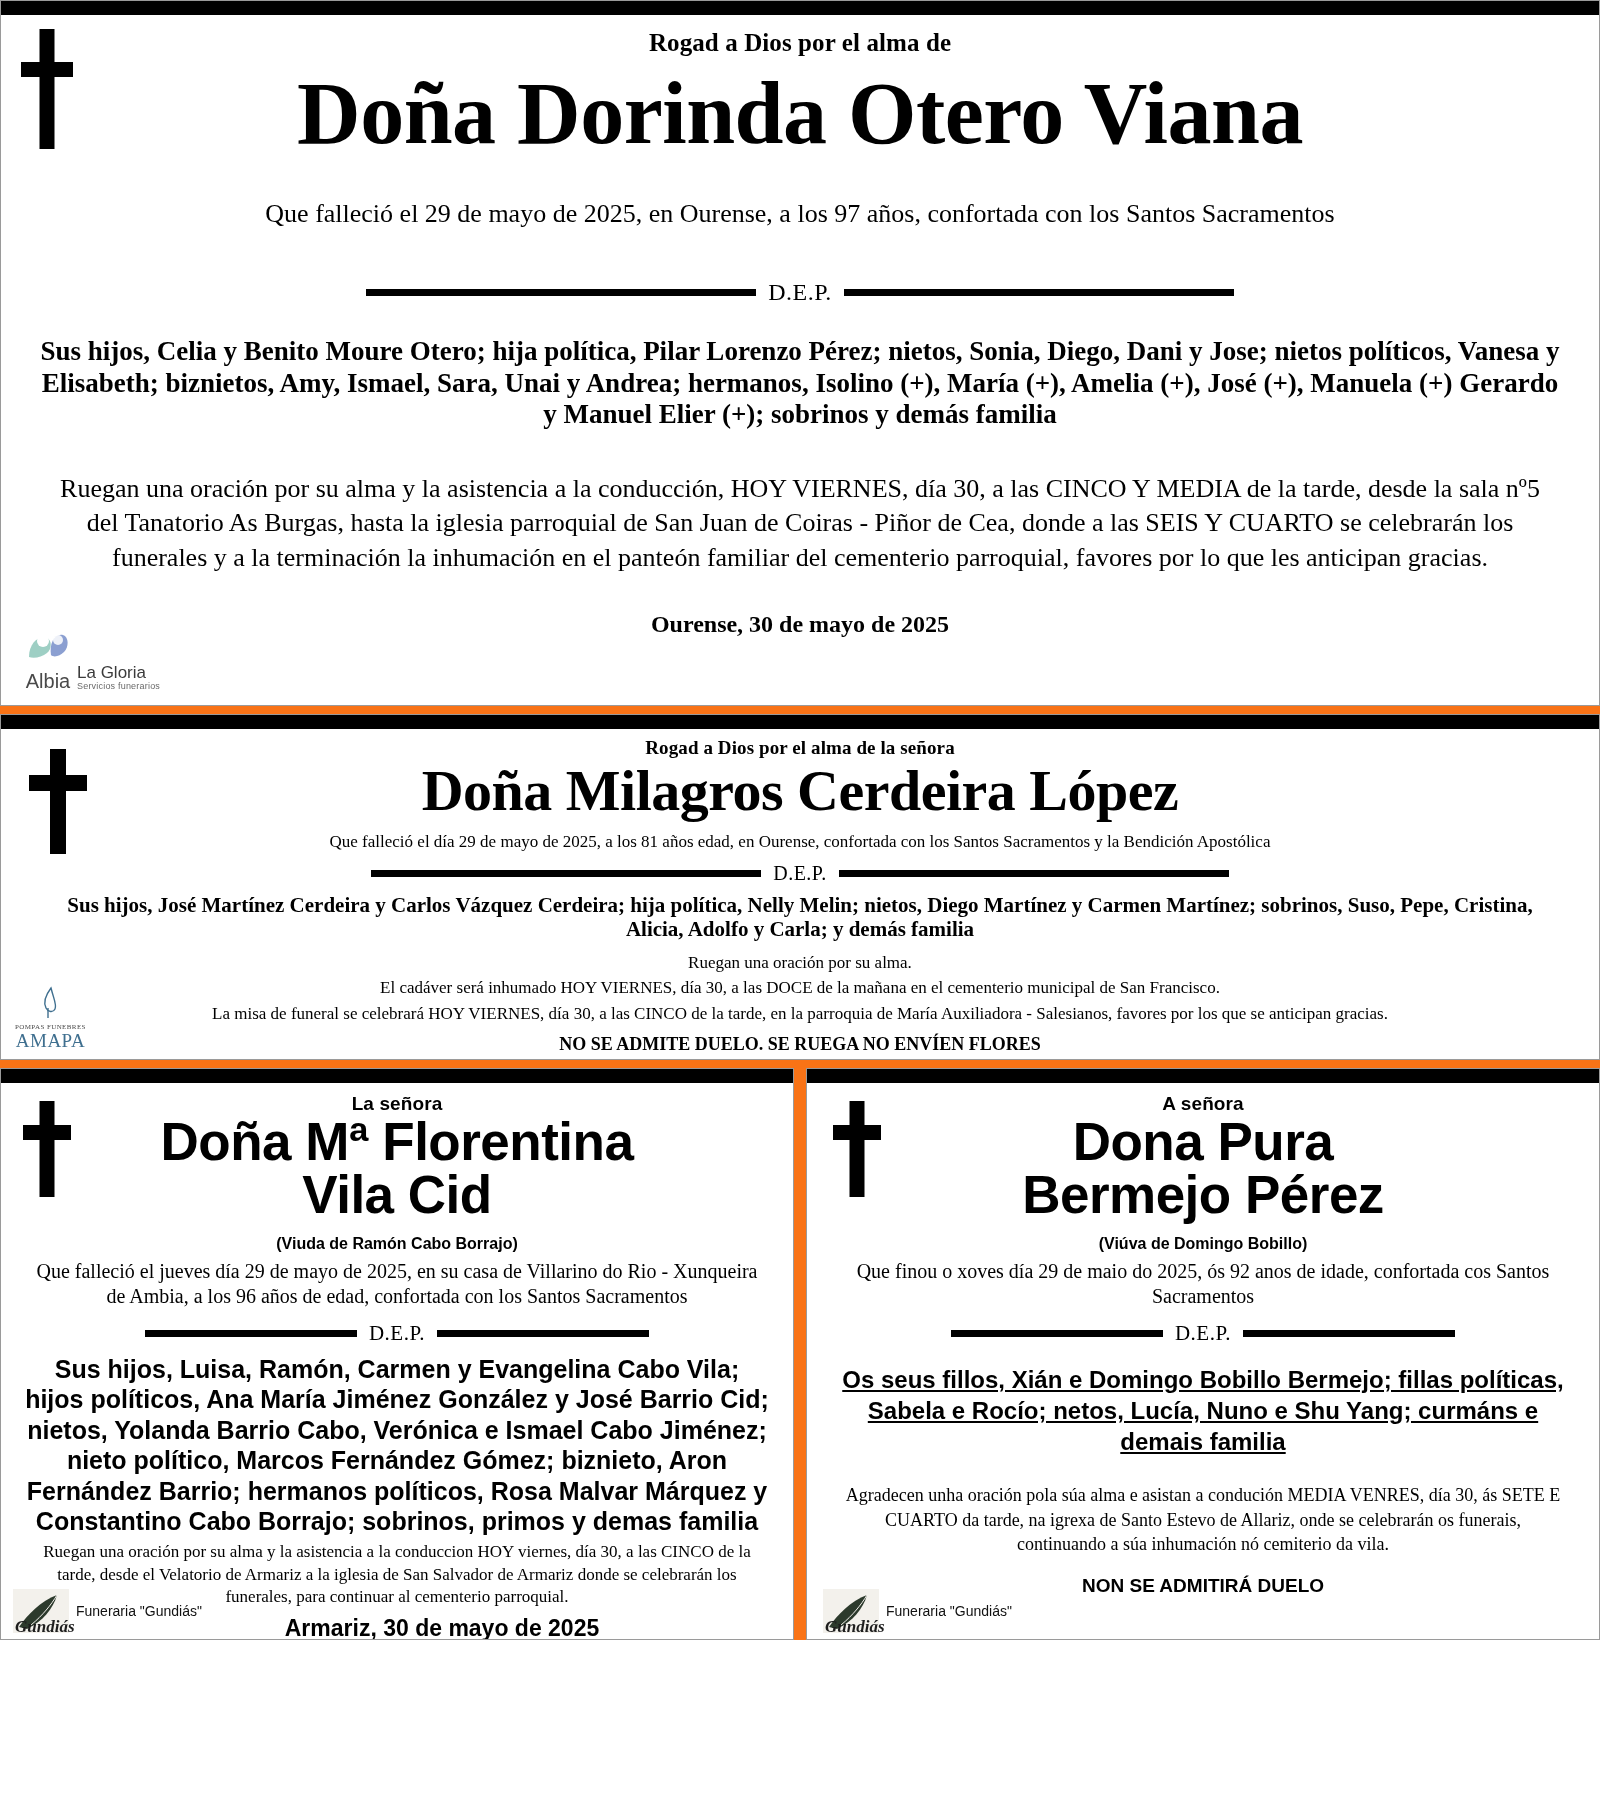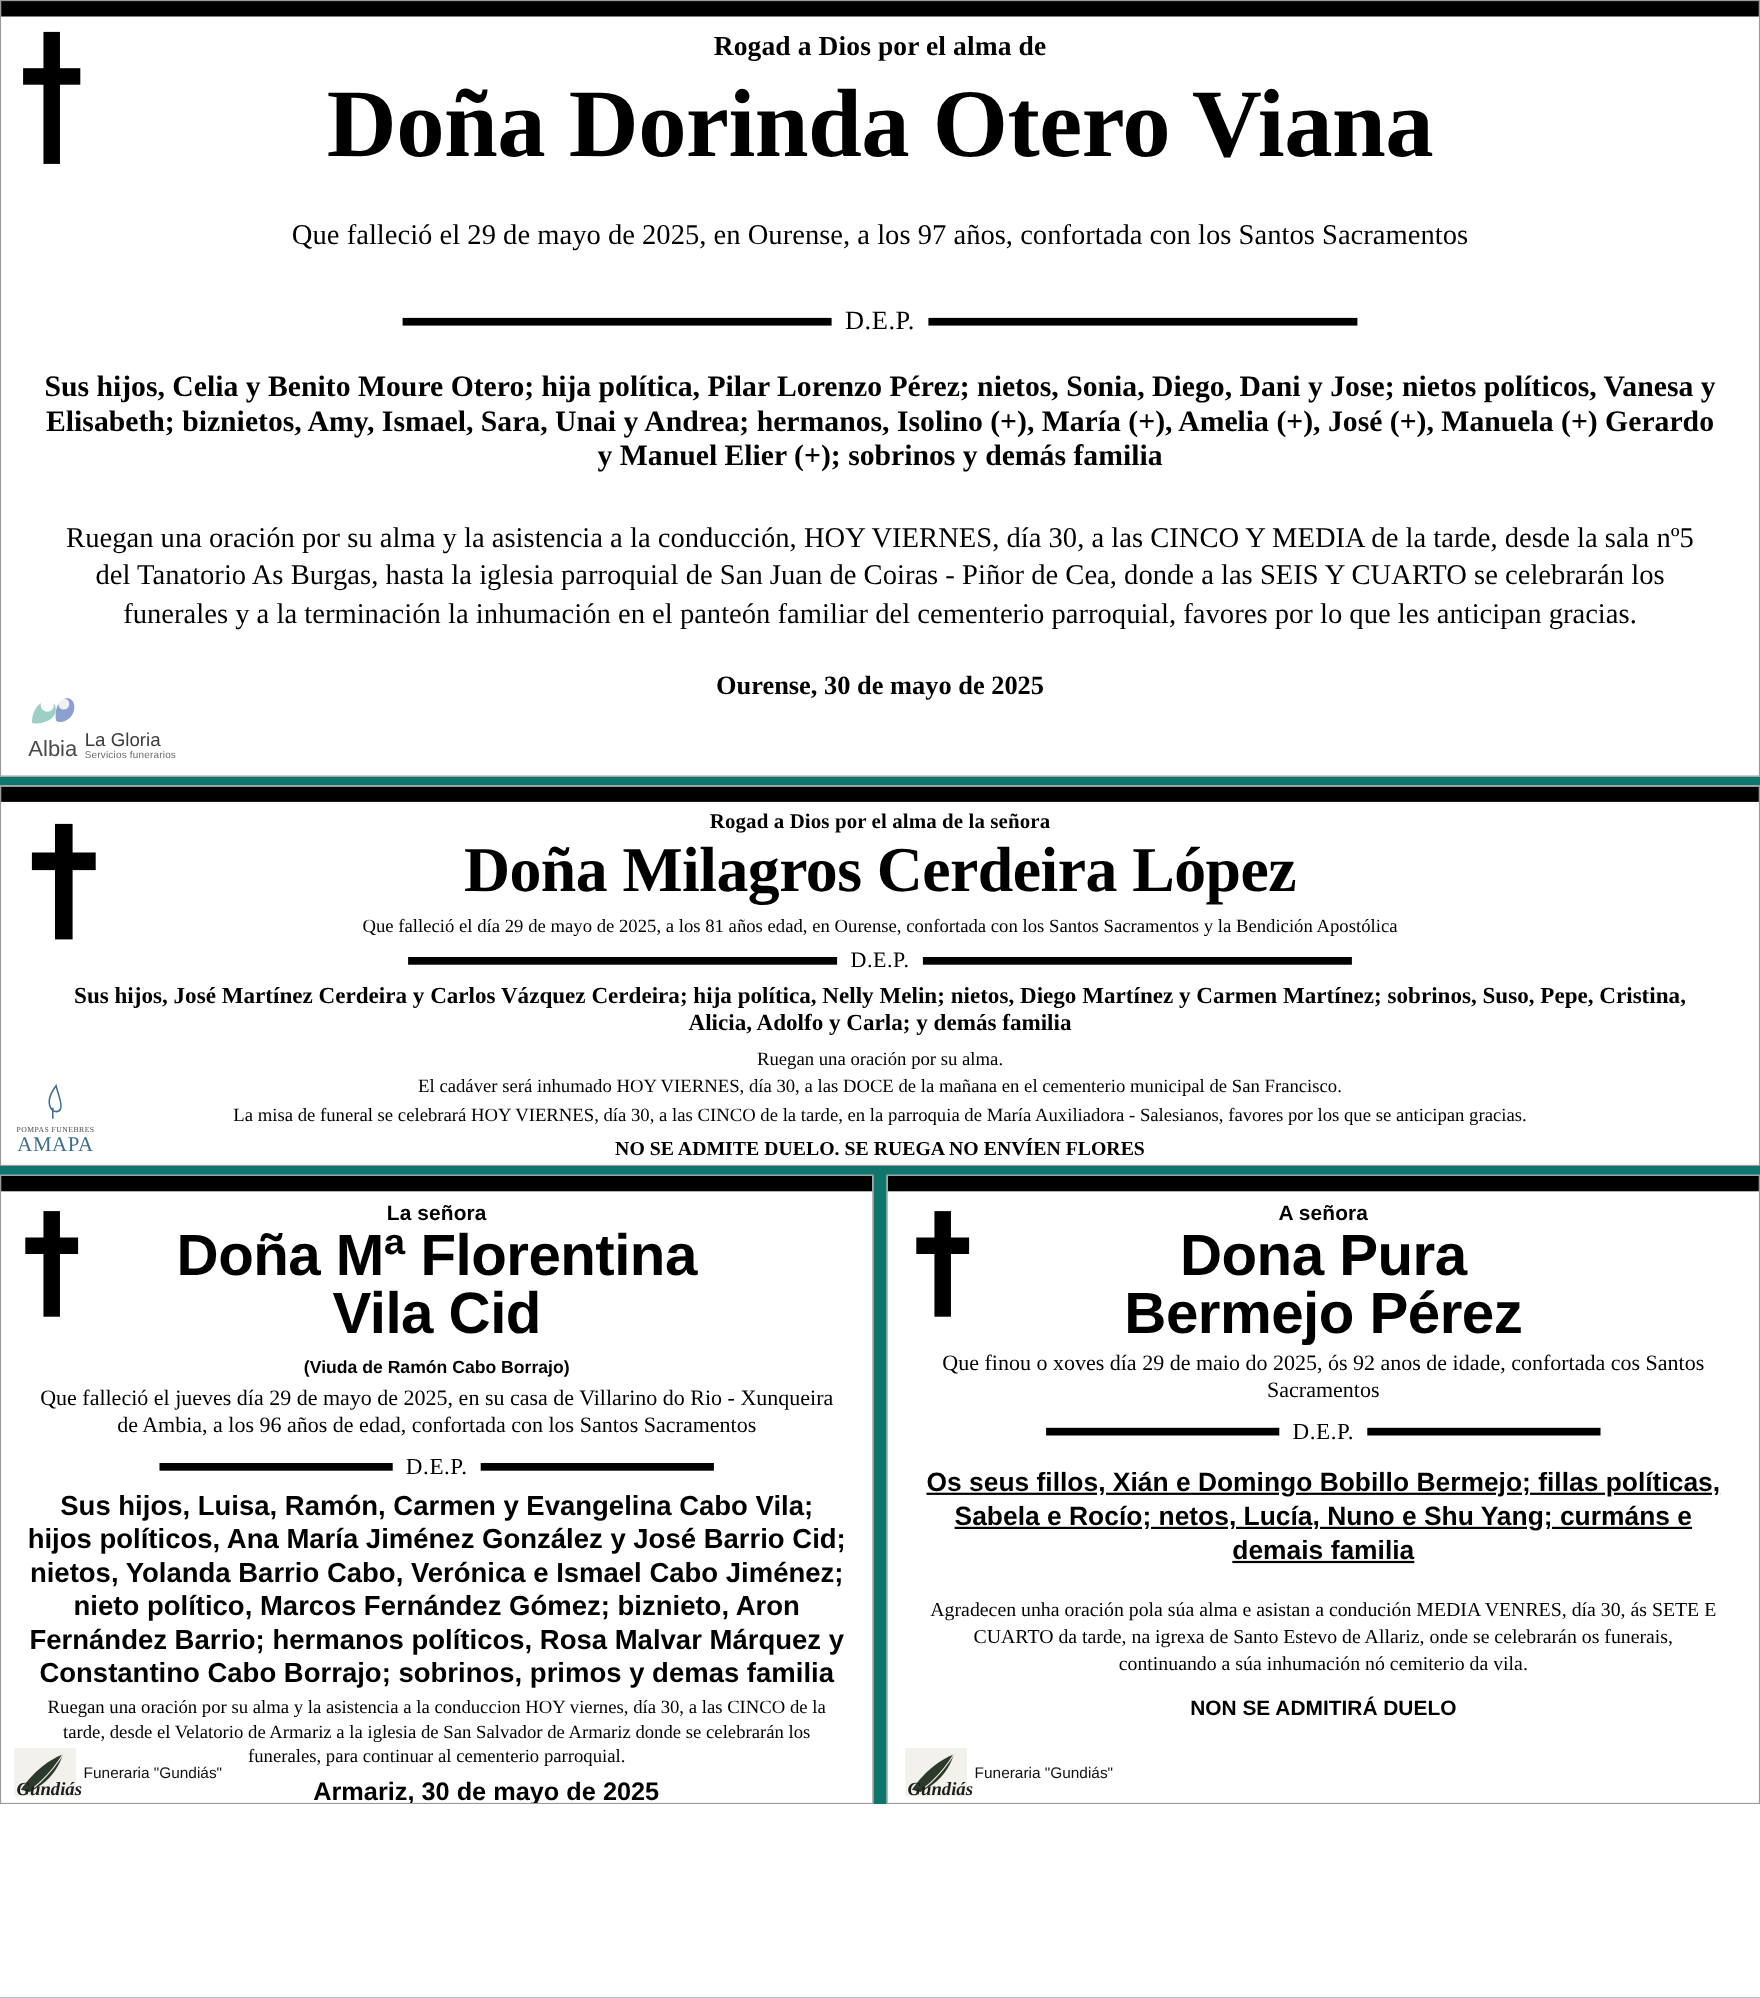--- a/index.html
+++ b/index.html
@@ -10,21 +10,21 @@
   body {
     width: 1600px;
     font-family: "Liberation Serif", "DejaVu Serif", serif;
     color: #000000;
     -webkit-font-smoothing: antialiased;
   }
 
   .page {
     width: 1600px;
     position: relative;
-    background: #0f766e;
+    background: #f97316;
   }
 
   
   .notice {
     position: relative;
     background: #ffffff;
     border: 1px solid #9a9a9a;
     box-sizing: border-box;
     overflow: hidden;
   }
@@ -385,20 +385,21 @@
     <div class="notice" id="notice-4">
       <div class="topbar"></div>
       <div class="notice-inner">
         <span class="cross">
           <span class="v"></span>
             <span class="h"></span>
         </span>
         <div class="eyebrow">A señora</div>
         <div class="bigname">Dona Pura</div>
         <div class="bigname">Bermejo Pérez</div>
+        <div class="widow">(Viúva de Domingo Bobillo)</div>
         <div class="subline">Que finou o xoves día 29 de maio do 2025, ós 92 anos de idade, confortada cos Santos Sacramentos</div>
         <div class="dep">
           <span class="rule"></span>
           <span class="dep-label">D.E.P.</span>
           <span class="rule"></span>
         </div>
         <div class="family">Os seus fillos, Xián e Domingo Bobillo Bermejo; fillas políticas, Sabela e Rocío; netos, Lucía, Nuno e Shu Yang; curmáns e demais familia</div>
         <div class="bodytext">Agradecen unha oración pola súa alma e asistan a condución MEDIA VENRES, día 30, ás SETE E CUARTO da tarde, na igrexa de Santo Estevo de Allariz, onde se celebrarán os funerais, continuando a súa inhumación nó cemiterio da vila.</div>
         <div class="nodue">NON SE ADMITIRÁ DUELO</div>
 

